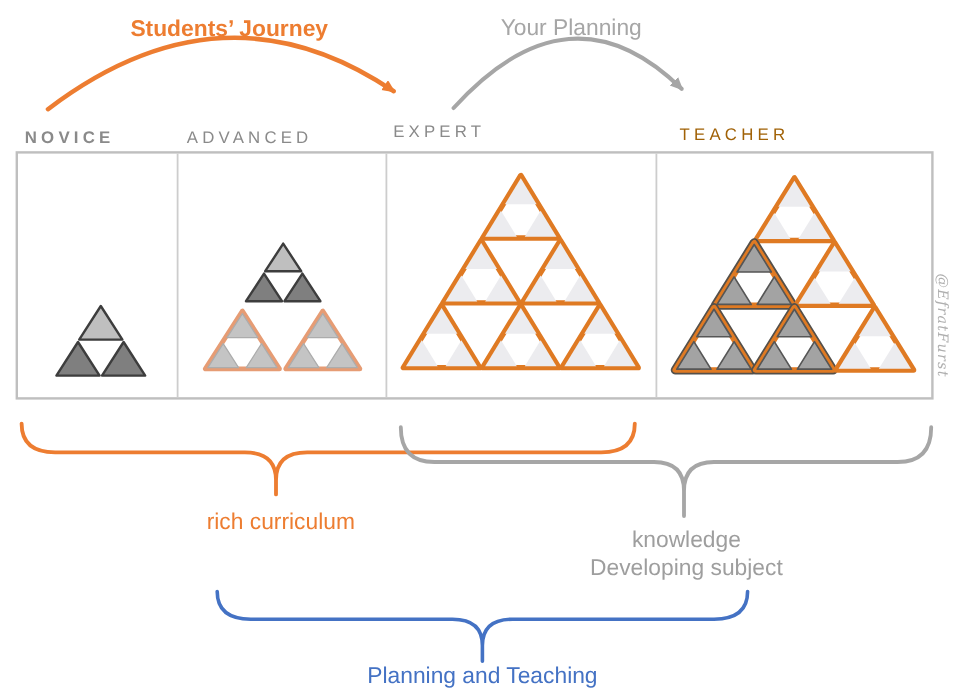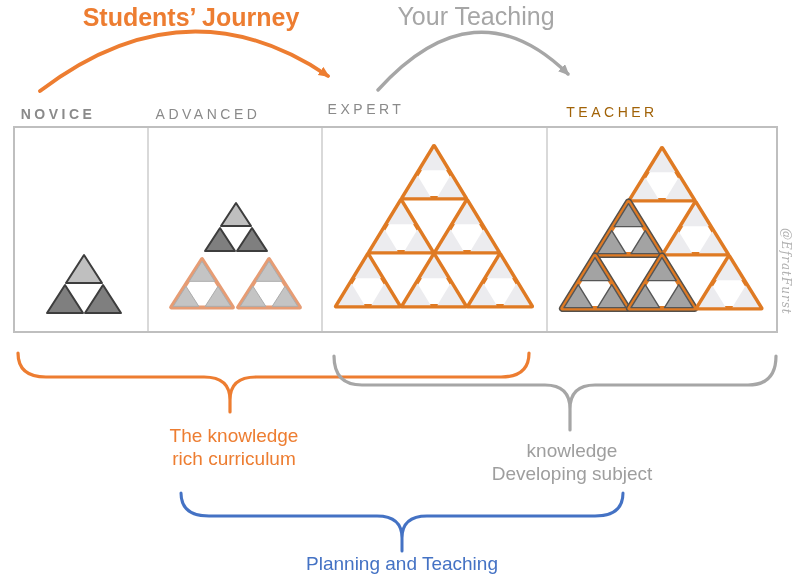--- a/index.html
+++ b/index.html
@@ -1,20 +1,20 @@
 <!DOCTYPE html>
 <html><head>
 <meta charset="utf-8">
 <style>
   html,body{margin:0;padding:0;background:#ffffff;}
   body{width:809px;height:582px;position:relative;overflow:hidden;
        font-family:"Liberation Sans",sans-serif;}
   .abs{position:absolute;}
   .ctr{transform:translateX(-50%);white-space:nowrap;text-align:center;}
-  .journey{font-size:25px;font-weight:600;}
+  .journey{font-size:19px;font-weight:600;margin-top:11px;}
   .journey.thin{font-weight:400;}
   .stage-label{font-size:14px;font-weight:500;letter-spacing:3.5px;}
   .brace-label{font-size:19px;line-height:23px;font-weight:400;}
   #art{position:absolute;left:0;top:0;}
   #watermark{position:absolute;left:779px;top:228px;height:120px;
              writing-mode:vertical-rl;font-family:"DejaVu Serif",serif;
              font-style:italic;font-size:12px;letter-spacing:1px;}
 </style>
 </head>
 <body>
@@ -113,29 +113,28 @@
 
   <path d="M18,353 Q18,377 46,377 L204,377 Q230,377 230,400 L230,412
            M529,353 Q529,377 501,377 L256,377 Q230,377 230,400" fill="none" stroke-width="3.2" stroke-linecap="round" stroke="#ED7D31"></path>
   <path d="M334,356 Q334,385 362,385 L545,385 Q570,385 570,409 L570,430
            M776,356 Q776,385 748,385 L595,385 Q570,385 570,409" fill="none" stroke-width="3.2" stroke-linecap="round" stroke="#A6A6A6"></path>
   <path d="M181,493 Q181,516 209,516 L377,516 Q402,516 402,538 L402,551
            M623,493 Q623,516 595,516 L427,516 Q402,516 402,538" fill="none" stroke-width="3" stroke-linecap="round" stroke="#4472C4"></path>
 </svg>
 
 <div class="abs ctr journey" style="left: 191px; top: 3px; color: rgb(237, 125, 49);">Students’ Journey</div>
-<div class="abs ctr journey thin" style="left: 476px; top: 2px; color: rgb(166, 166, 166);">Your Teaching</div>
+<div class="abs ctr journey thin" style="left: 476px; top: 2px; color: rgb(166, 166, 166);">Your Planning</div>
 
 <div class="abs ctr stage-label" style="left: 58px; top: 106px; color: rgb(138, 138, 138); font-weight: bold;">NOVICE</div>
 <div class="abs ctr stage-label" style="left: 208px; top: 106px; color: rgb(138, 138, 138);">ADVANCED</div>
 <div class="abs ctr stage-label" style="left: 366px; top: 101px; color: rgb(138, 138, 138);">EXPERT</div>
 <div class="abs ctr stage-label" style="left: 612px; top: 104px; color: #a16207;">TEACHER</div>
 
 <div class="abs ctr brace-label" style="left: 234px; top: 424px; color: rgb(237, 125, 49);">
-  <div>The knowledge</div>
   <div>rich curriculum</div>
 </div>
 <div class="abs ctr brace-label" style="left: 572px; top: 439px; color: rgb(158, 158, 158);">
   <div>knowledge</div>
   <div>Developing subject</div>
 </div>
 <div class="abs ctr brace-label" style="left: 402px; top: 552px; color: rgb(68, 114, 196);">Planning and Teaching</div>
 
 <div id="watermark" style="color: rgb(175, 175, 175);">@EfratFurst</div>
 

